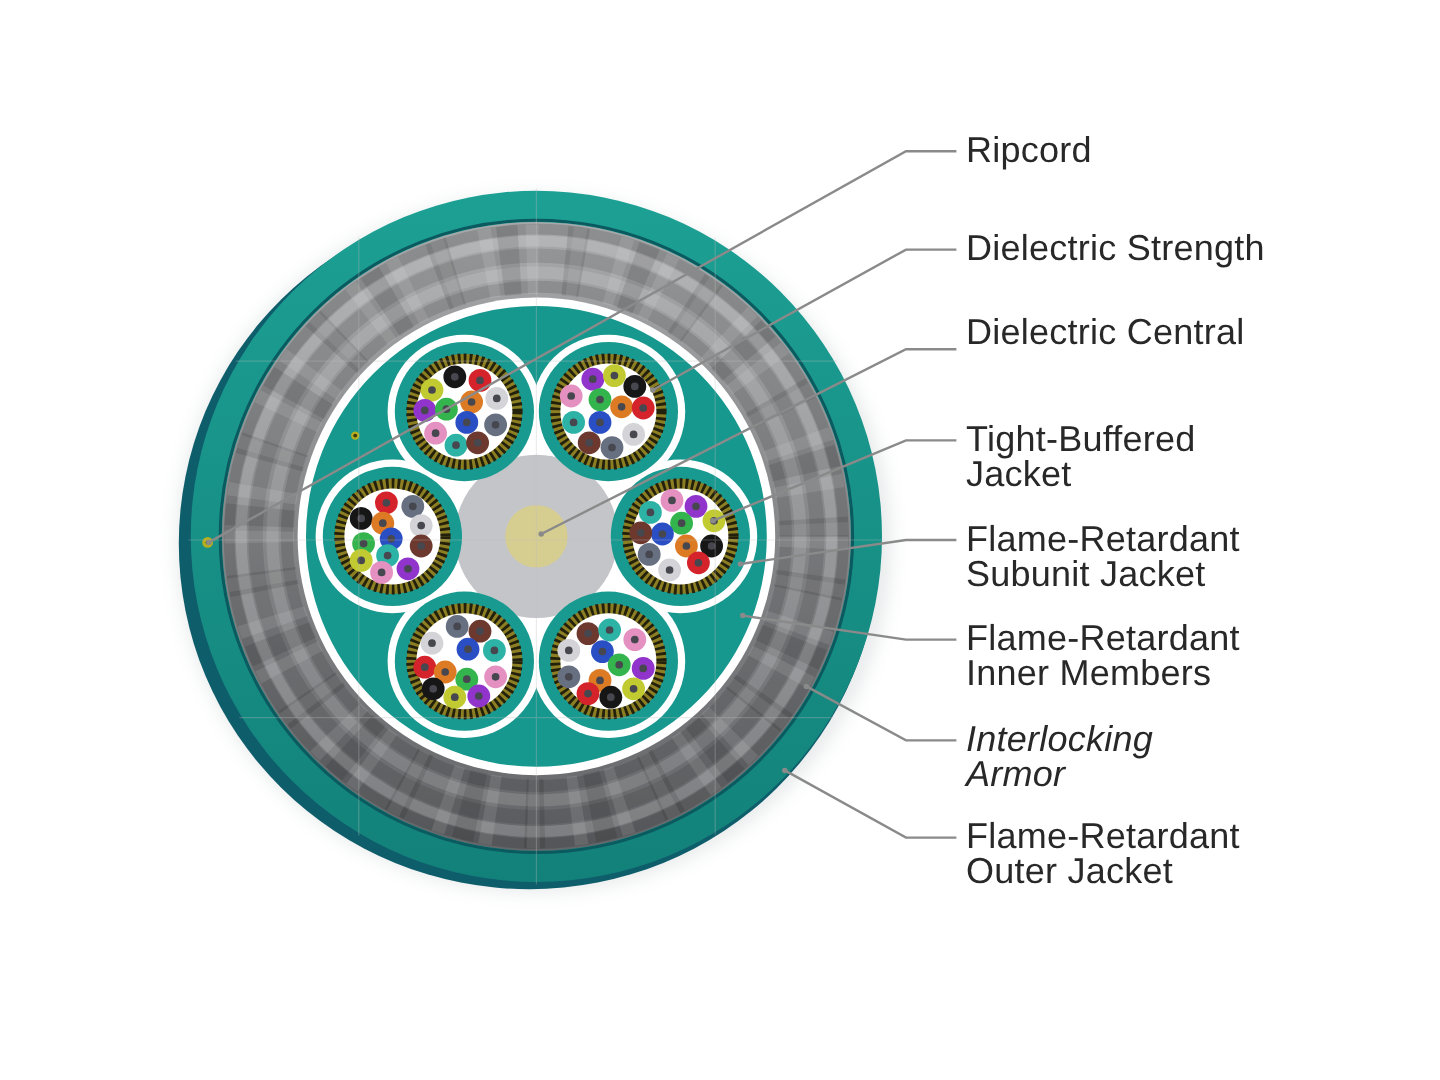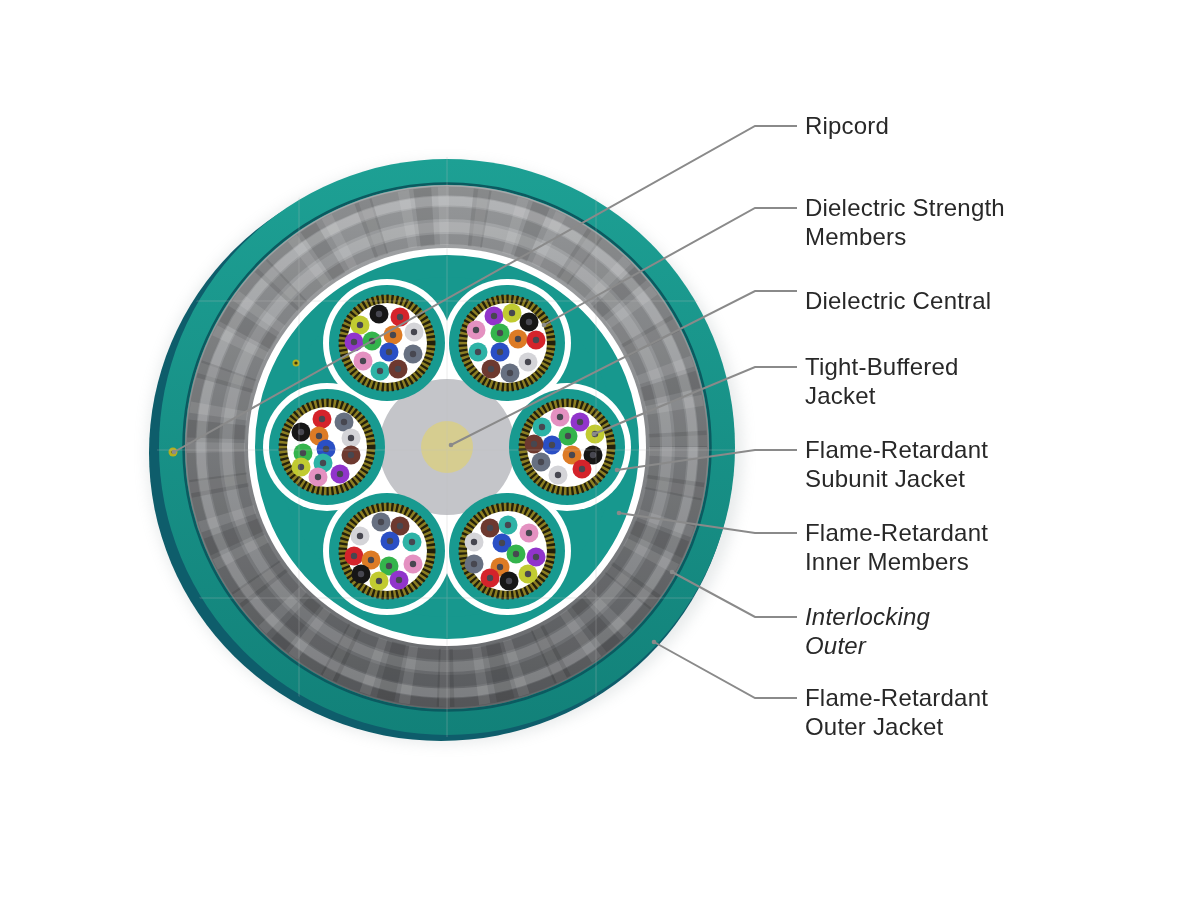--- a/index.html
+++ b/index.html
@@ -2,21 +2,21 @@
 <html><head>
 <meta charset="utf-8">
 <style>
   html,body{margin:0;padding:0;background:#ffffff;}
   .stage{
     position:relative;width:1200px;height:900px;background:#ffffff;overflow:hidden;
     font-family:"Liberation Sans", sans-serif;
   }
   #cable-svg{position:absolute;left:0;top:0;}
   .label{
-    position:absolute;left:805px;color:#282828;font-size:24px;line-height:29px;
+    position:absolute;left:805px;color:#282828;font-size:30px;line-height:29px;
     white-space:nowrap;letter-spacing:0.2px;
   }
   .label span{display:block;}
 </style>
 </head>
 <body>
 <div class="stage">
 
   <svg id="cable-svg" width="1200" height="900" viewBox="0 0 1200 900">
       <defs>
@@ -289,39 +289,38 @@
       </g>
     </svg>
 
   <div id="labels">
     <div class="label" id="label-0" style="top: 111px;">
         <span>Ripcord</span>
         <span></span>
       </div>
     <div class="label" id="label-1" style="top: 193px;">
         <span>Dielectric Strength</span>
-        <span>Members</span>
-      </div>
-    <div class="label" id="label-2" style="top: 286px;">
+      </div>
+    <div class="label" id="label-2" style="top: 263px;">
         <span>Dielectric Central</span>
       </div>
     <div class="label" id="label-3" style="top: 352px;">
         <span>Tight-Buffered</span>
         <span>Jacket</span>
       </div>
     <div class="label" id="label-4" style="top: 435px;">
         <span>Flame-Retardant</span>
         <span>Subunit Jacket</span>
       </div>
     <div class="label" id="label-5" style="top: 518px;">
         <span>Flame-Retardant</span>
         <span>Inner Members</span>
       </div>
     <div class="label" id="label-6" style="top: 602px; font-style: italic;">
         <span>Interlocking</span>
-        <span>Outer</span>
+        <span>Armor</span>
       </div>
     <div class="label" id="label-7" style="top: 683px;">
         <span>Flame-Retardant</span>
         <span>Outer Jacket</span>
       </div>
   </div>
 </div>
 
 </body></html>

